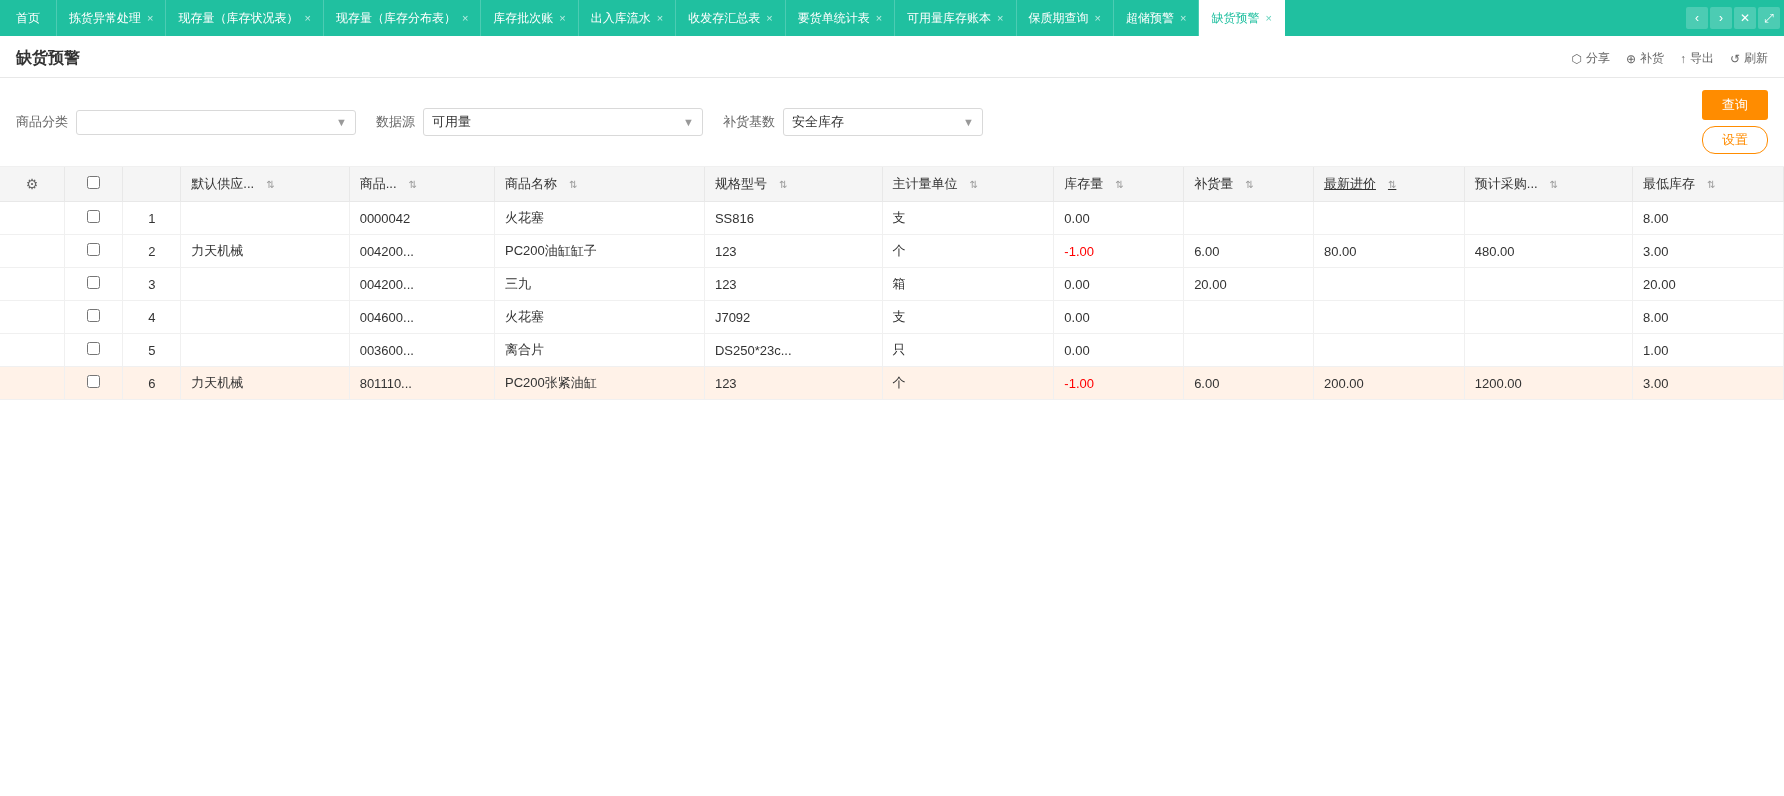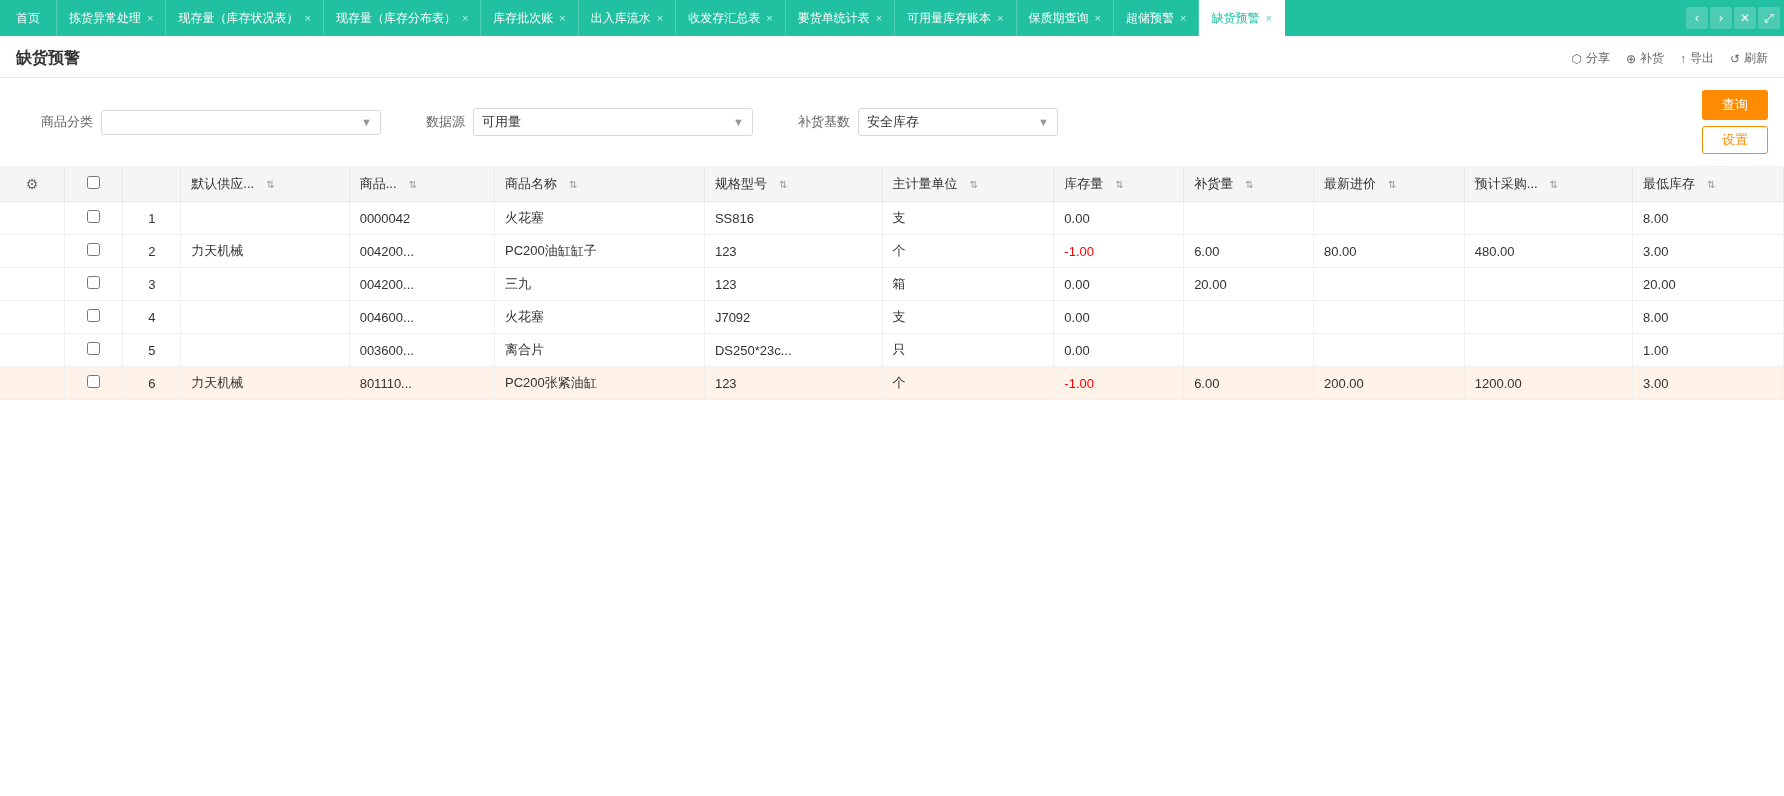--- a/index.html
+++ b/index.html
@@ -105,21 +105,20 @@
     }
     .filter-group {
       display: flex;
       align-items: center;
       gap: 8px;
     }
     .filter-label {
       font-size: 13px;
       color: #666;
       white-space: nowrap;
-      margin-left: 25px;
     }
     .filter-select {
       display: flex;
       align-items: center;
       border: 1px solid #d9d9d9;
       border-radius: 3px;
       padding: 4px 8px;
       min-width: 200px;
       background: #fff;
       cursor: pointer;
@@ -143,21 +142,21 @@
       padding: 6px 20px;
       border-radius: 3px;
       cursor: pointer;
       font-size: 13px;
     }
     .btn-settings {
       background: #fff;
       color: #ff8c00;
       border: 1px solid #ff8c00;
       padding: 4px 16px;
-      border-radius: 3px;
+      border-radius: 13px;
       cursor: pointer;
       font-size: 13px;
     }
 
     
     .table-container {
       padding: 0 0;
       overflow-x: auto;
     }
     table {
@@ -361,21 +360,21 @@
                 <span>库存量</span>
                 <span class="sort-icon">⇅</span>
               </div>
           </th>
           <th style="width:80px;">
             <div class="th-sort">
                 <span>补货量</span>
                 <span class="sort-icon">⇅</span>
               </div>
           </th>
-          <th style="width:90px;">
+          <th style="width:90px;text-decoration:underline;">
             <div class="th-sort">
                 <span>最新进价</span>
                 <span class="sort-icon">⇅</span>
               </div>
           </th>
           <th style="width:100px;">
             <div class="th-sort">
                 <span>预计采购...</span>
                 <span class="sort-icon">⇅</span>
               </div>

